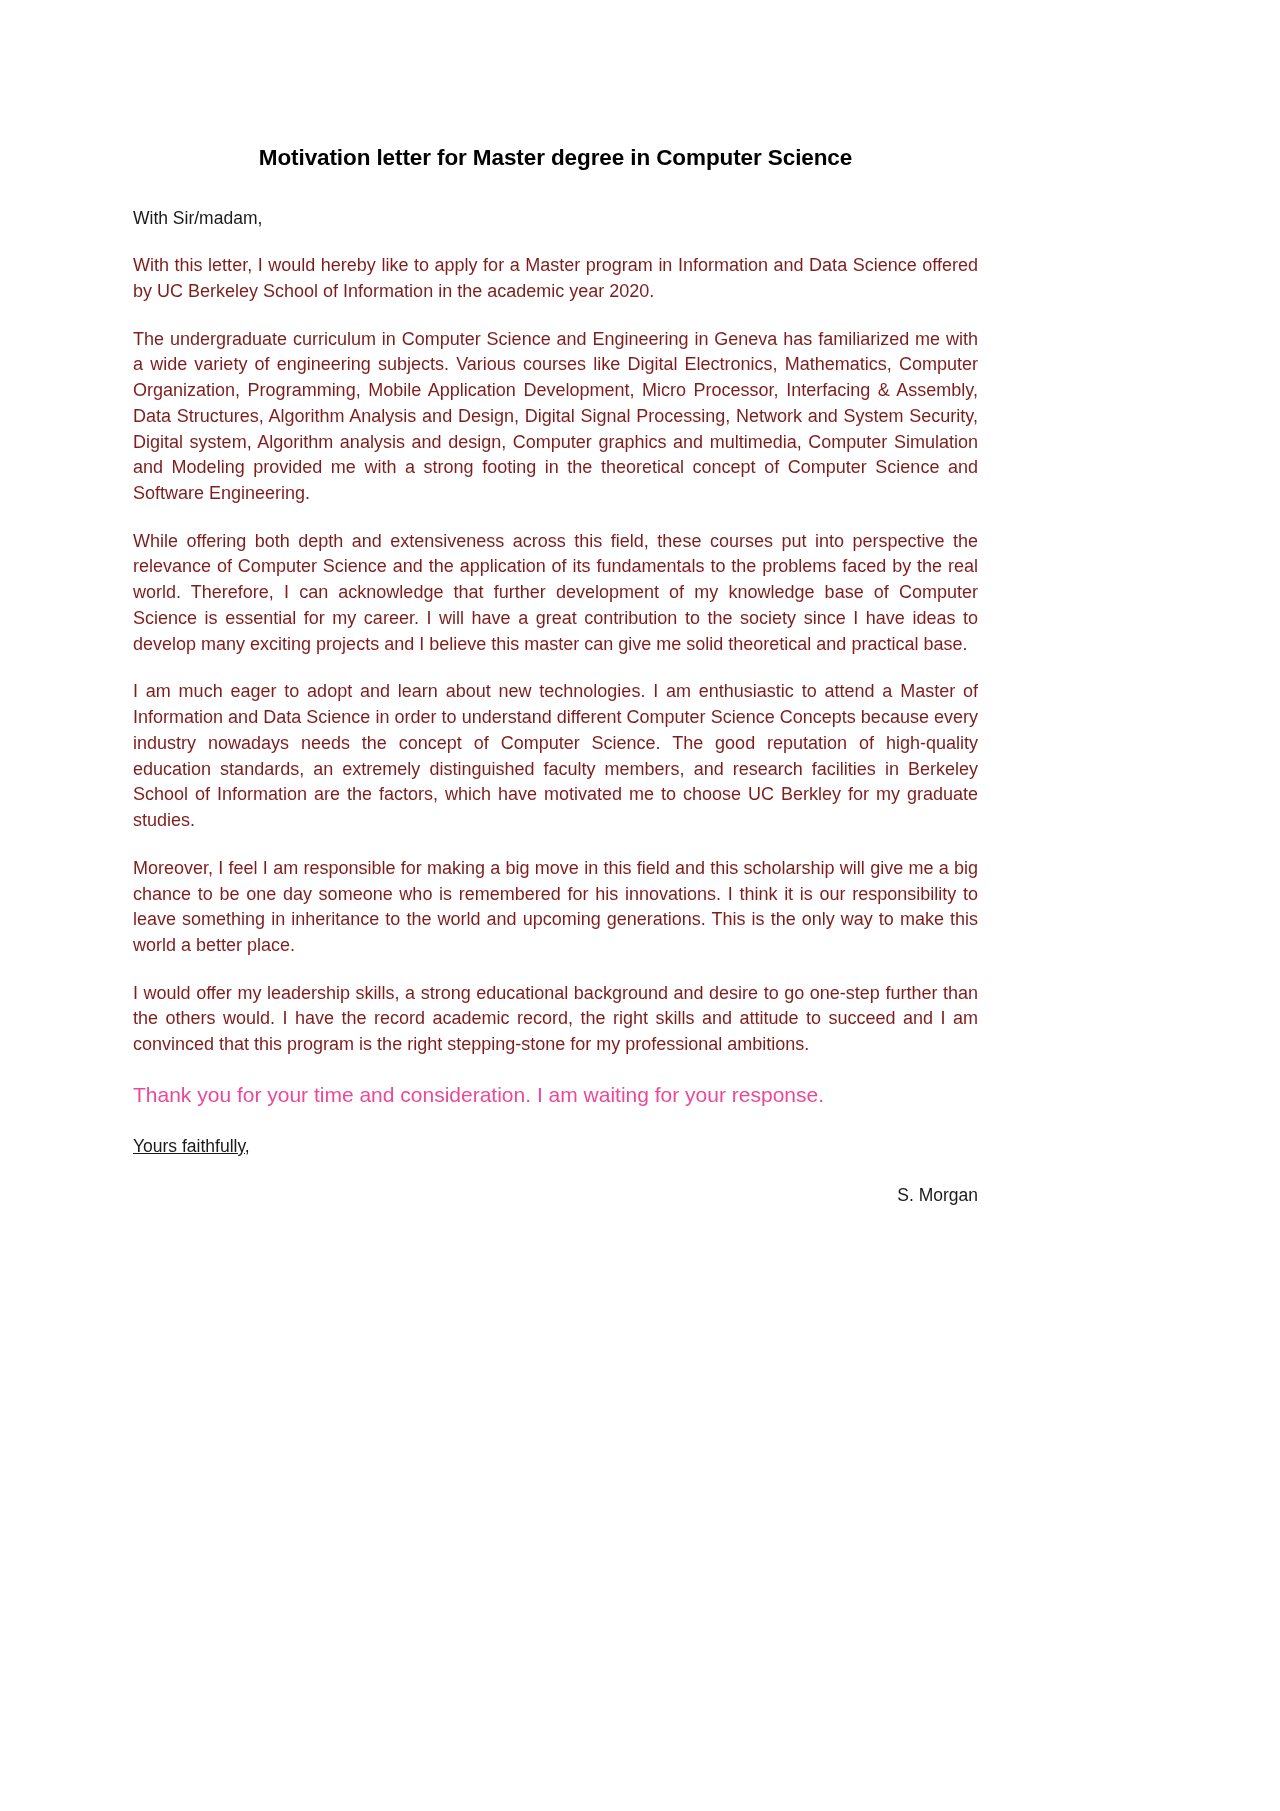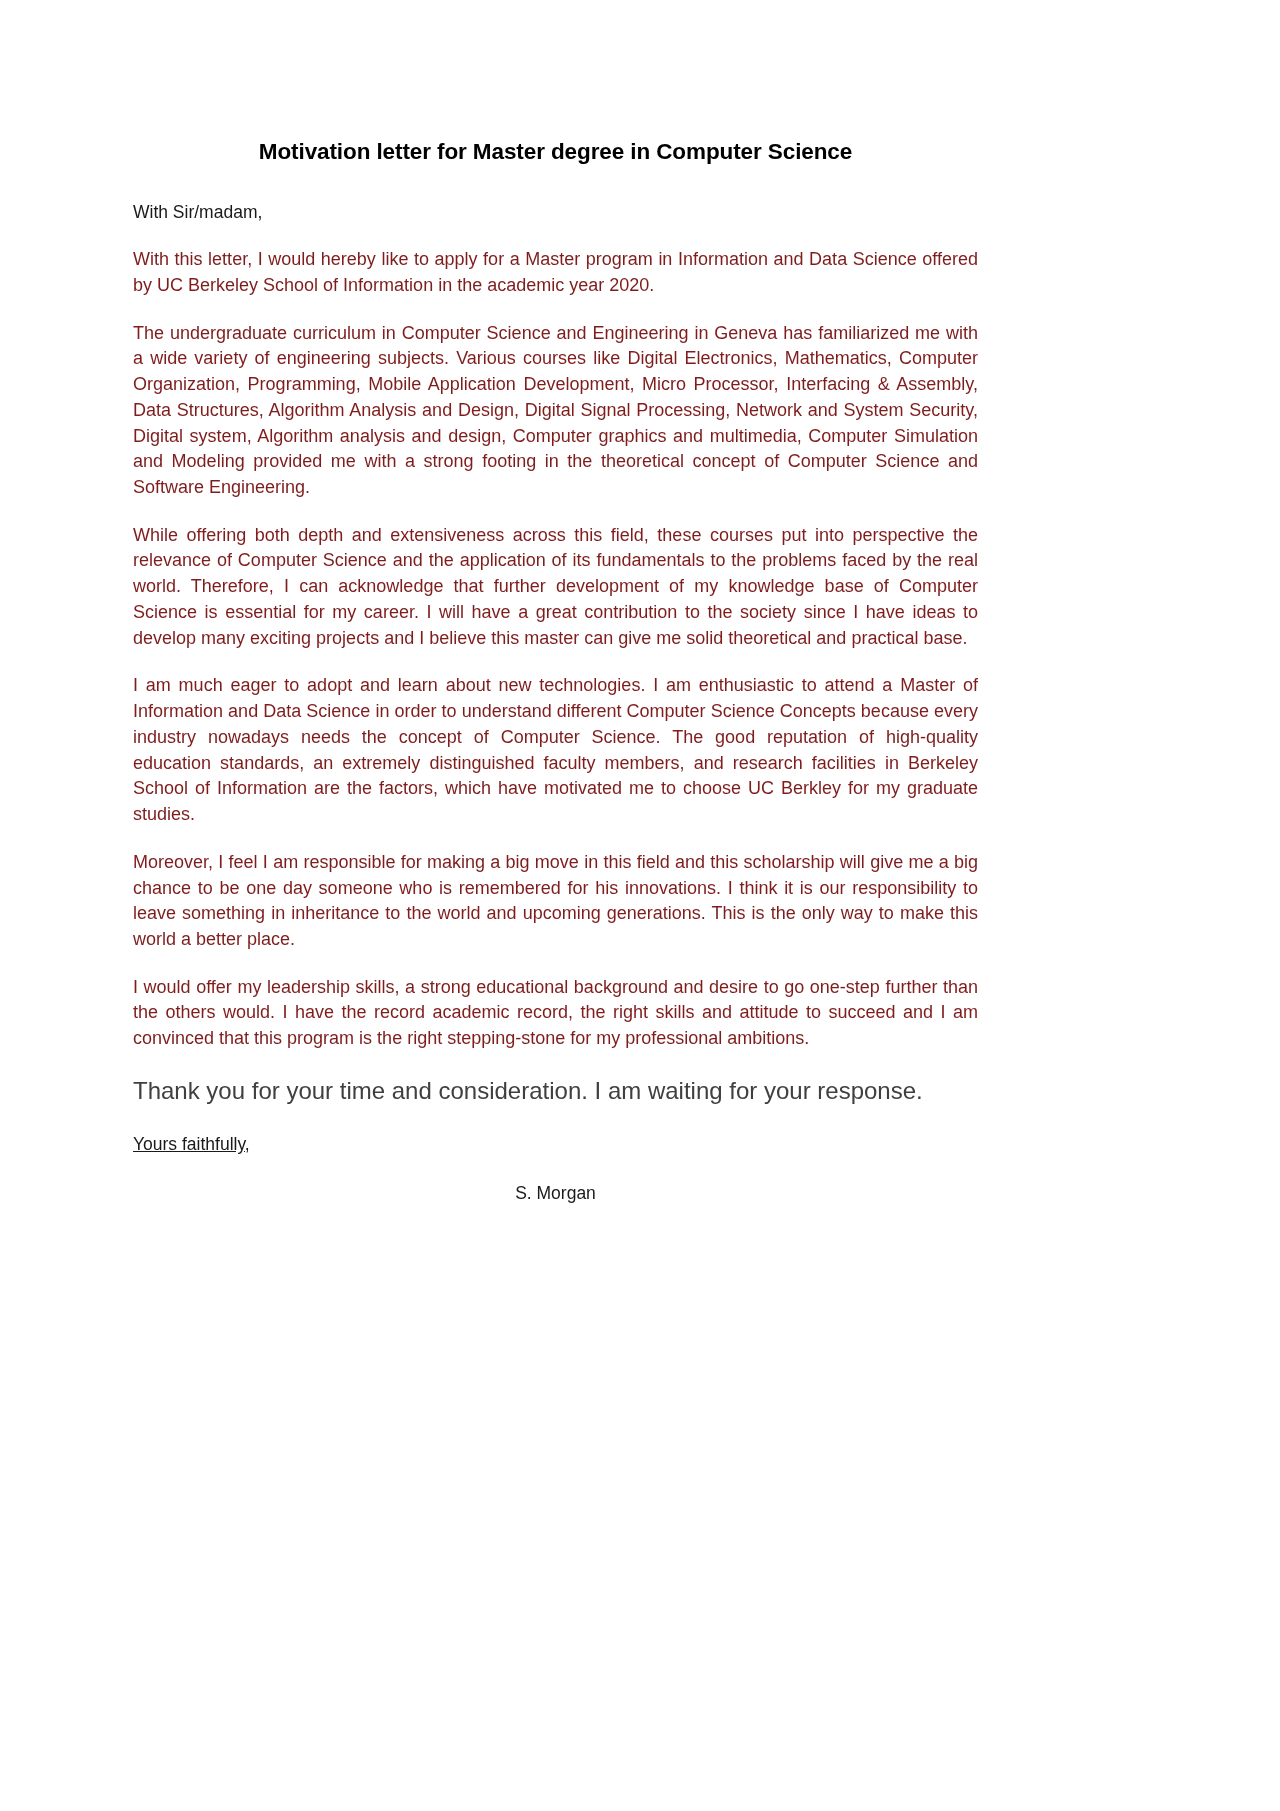--- a/index.html
+++ b/index.html
@@ -8,21 +8,21 @@
     background: #ffffff;
   }
   body {
     font-family: "Liberation Sans", sans-serif;
     color: #000000;
   }
   .page {
     position: relative;
     width: 1280px;
     height: 1409px;
-    margin: 0 auto;
+    margin: 6px auto;
     background: #ffffff;
     box-sizing: border-box;
     overflow: hidden;
   }
   .content {
     position: absolute;
     left: 133px;
     top: 0;
     width: 845px;
   }
@@ -47,42 +47,42 @@
   .para {
     font-size: 18px;
     line-height: 1.43;
     margin: 0;
     padding-top: 22px;
     text-align: justify;
     text-justify: inter-word;
     color: #7f1d1d;
   }
   .para-left {
-    font-size: 24px;
+    font-size: 21px;
     line-height: 1.43;
     margin: 0;
     padding-top: 22px;
     text-align: left;
-    color: #404040;
+    color: #ec4899;
   }
   .sign-off {
     font-size: 17.5px;
     line-height: 1.43;
     margin: 0;
     padding-top: 24px;
     text-align: left;
     color: #1a1a1a;
     text-decoration: underline;
   }
   .signature-name {
     font-size: 17.5px;
     line-height: 1.43;
     margin: 0;
     padding-top: 24px;
-    text-align: center;
+    text-align: right;
     color: #1a1a1a;
   }
 </style>
 </head>
 <body>
 
 <div class="page">
   <div class="content">
 
     <h1 class="doc-title">Motivation letter for Master degree in Computer Science</h1>

